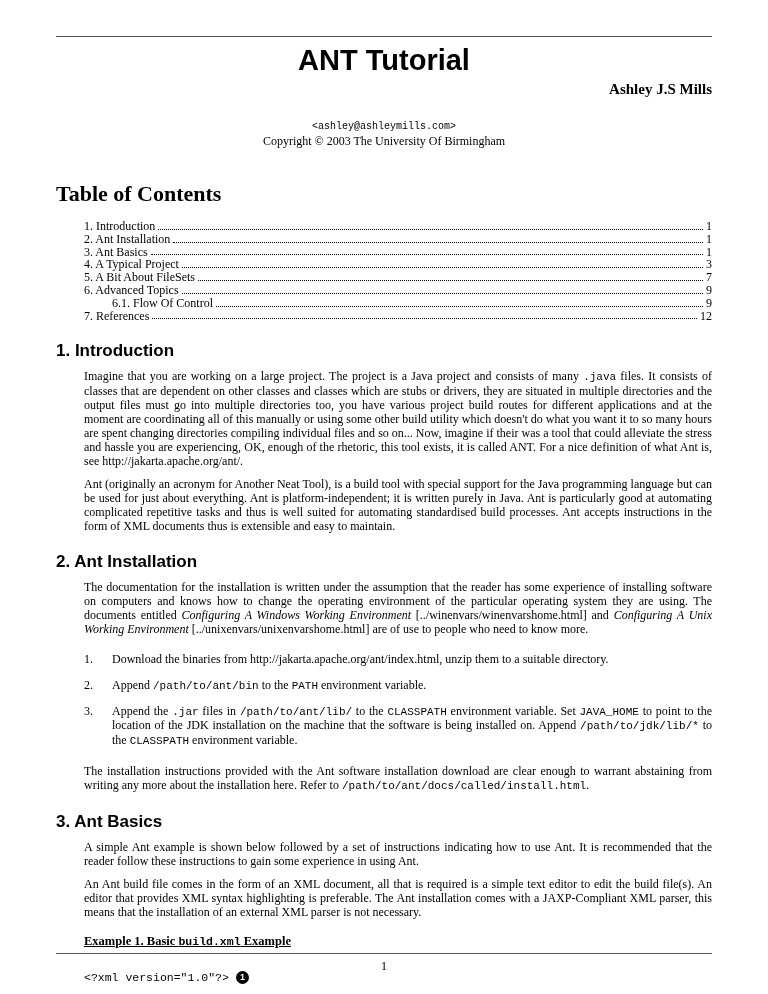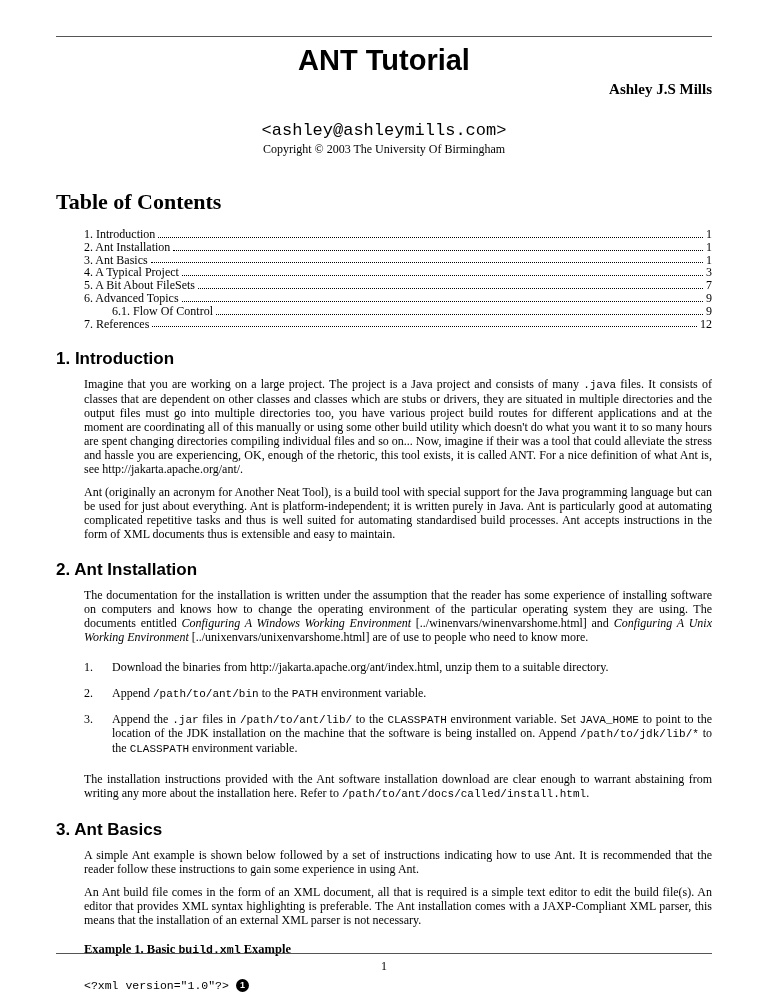--- a/index.html
+++ b/index.html
@@ -29,21 +29,21 @@
   }
   .doc-author {
     text-align: right;
     font-weight: bold;
     font-size: 15px;
     margin-top: 5px;
   }
   .doc-email {
     text-align: center;
     font-family: "Liberation Mono", monospace;
-    font-size: 17px;
+    font-size: 10px;
     margin-top: 23px;
   }
   .doc-copyright {
     text-align: center;
     font-size: 12px;
     margin-top: 2px;
   }
 
   
   .toc-heading {
@@ -82,21 +82,21 @@
   .italic { font-style: italic; }
 
   
   .olist { margin: 17px 0 16px 0; }
   .olist-item { display: flex; font-size: 12px; line-height: 13.3px; }
   .olist-item + .olist-item { margin-top: 12px; }
   .olist-num { flex: none; width: 28px; }
   .olist-body { flex: 1; text-align: justify; }
 
   
-  .example-title { font-weight: bold; font-size: 12.5px; margin: 15px 0 0 0; }
+  .example-title { font-weight: bold; font-size: 12.5px; margin: 15px 0 0 0; text-decoration: underline; }
   .example-title .mono { font-weight: bold; font-size: 11.5px; }
   .code-line {
     font-family: "Liberation Mono", monospace;
     font-size: 11.5px;
     margin-top: 22px;
     display: flex;
     align-items: center;
     gap: 7px;
   }
   .callout {

